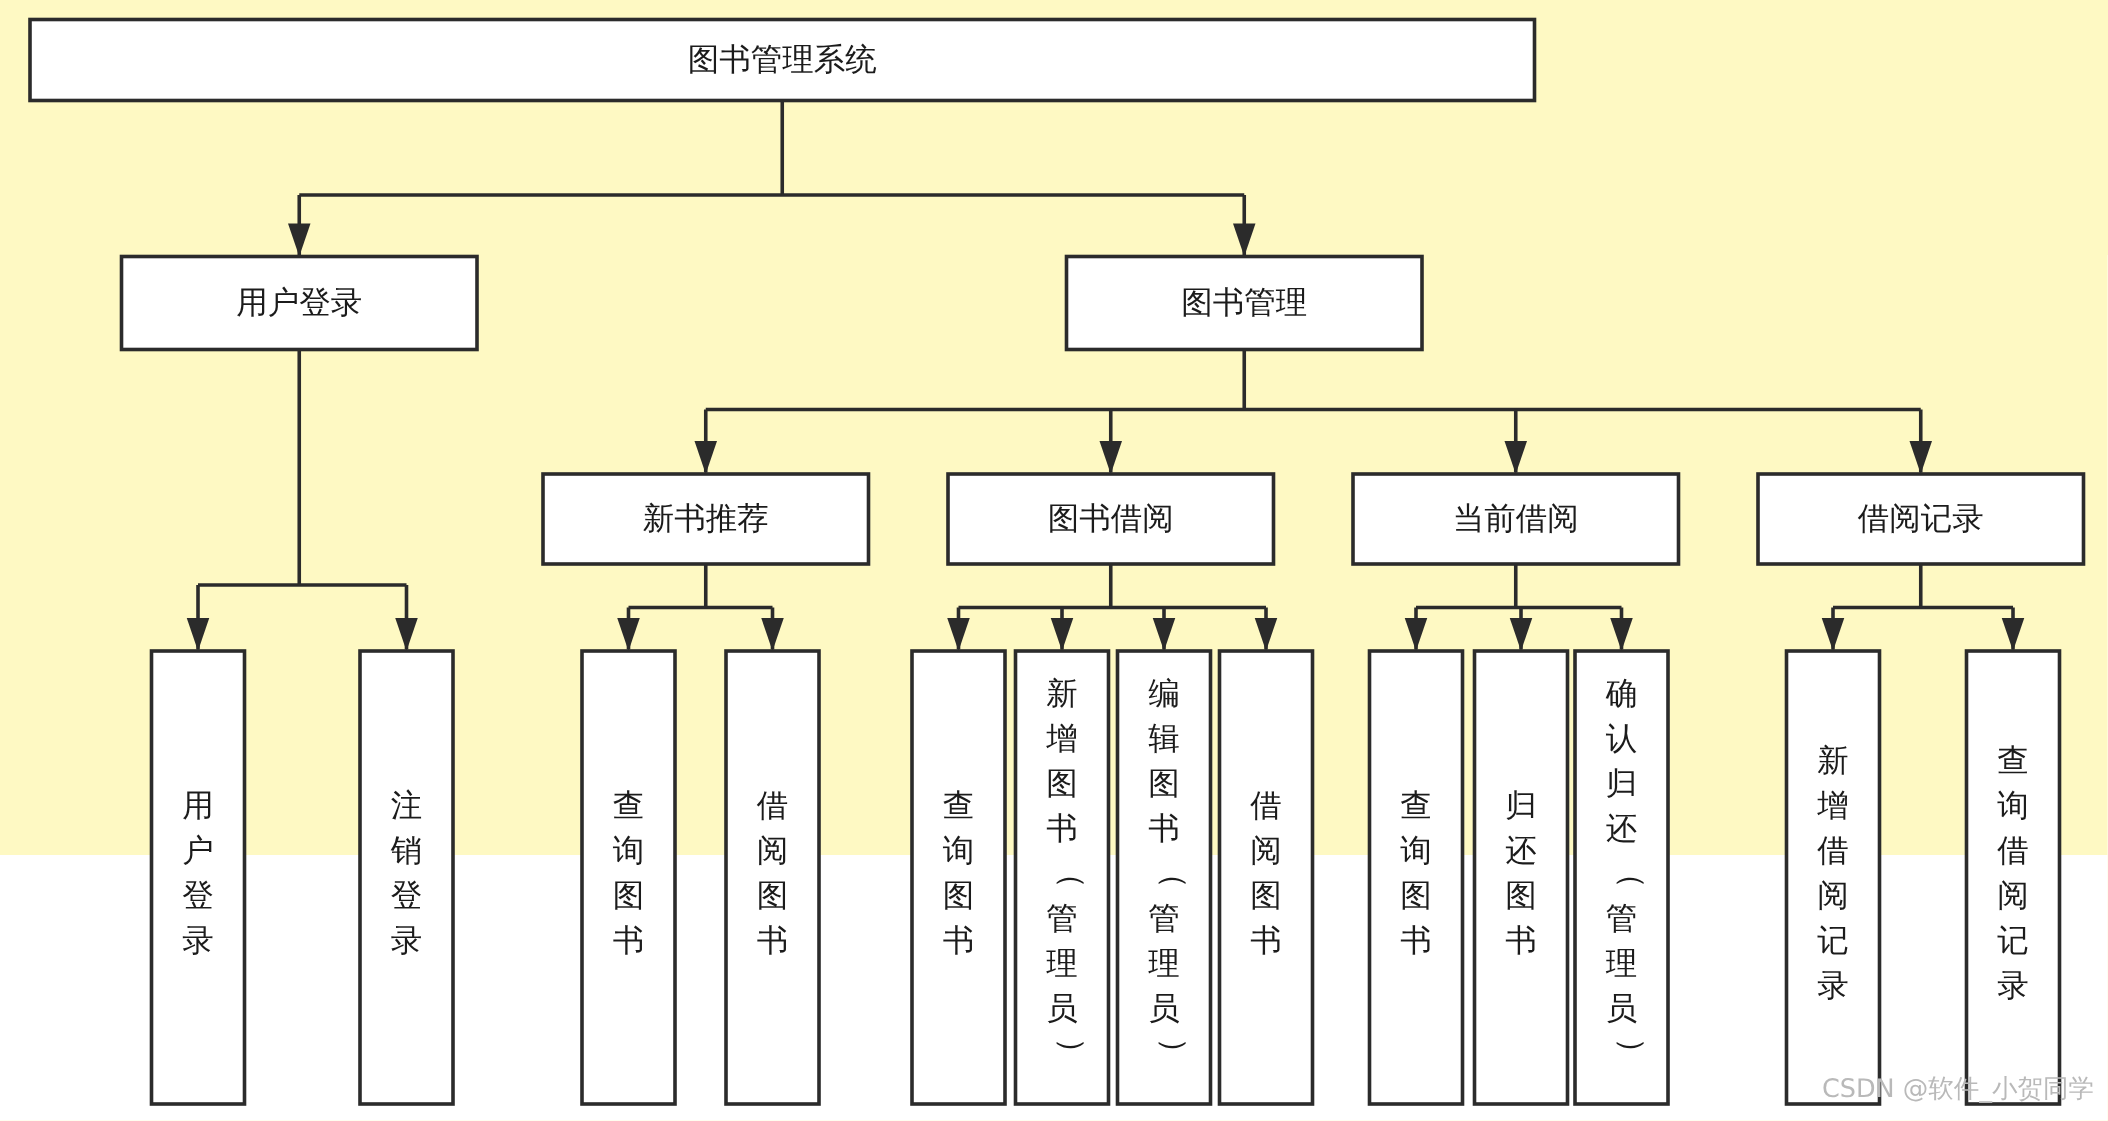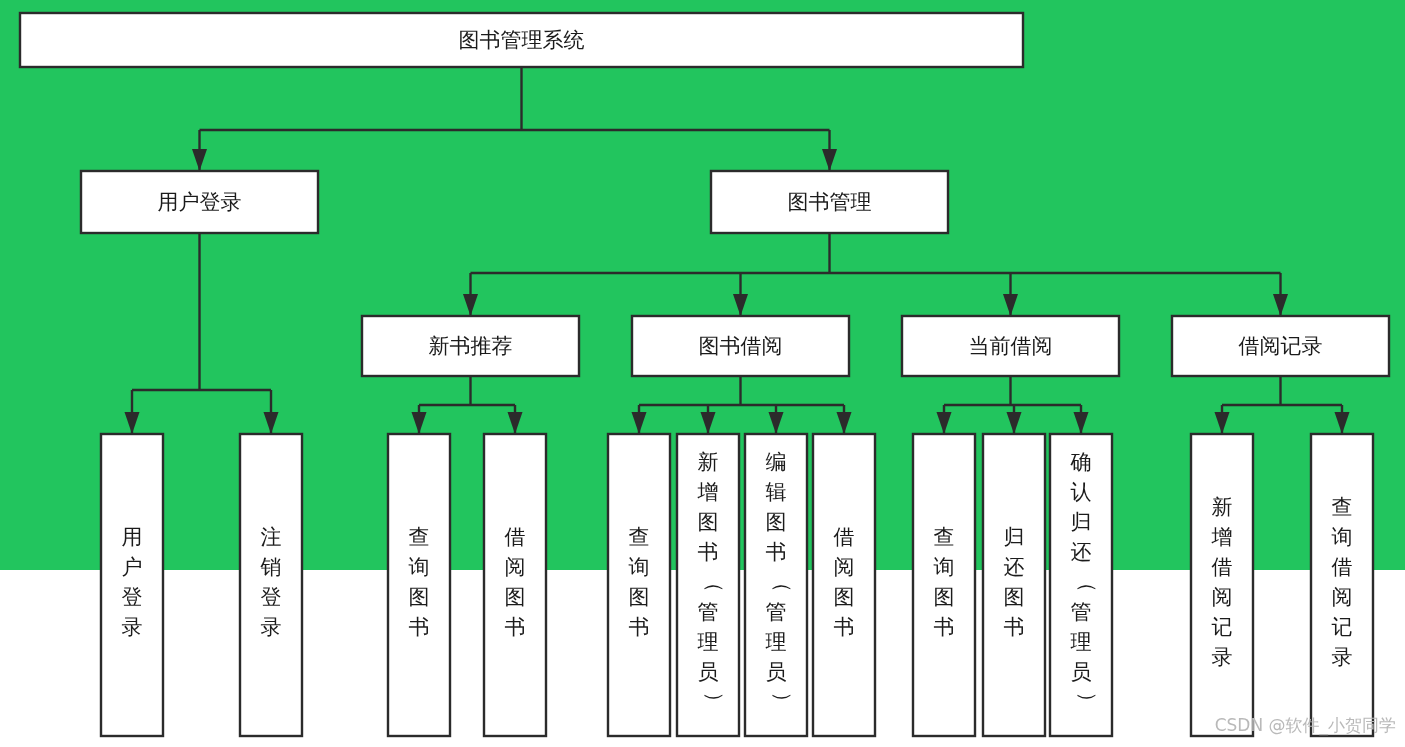--- a/index.html
+++ b/index.html
@@ -12,21 +12,21 @@
     width: 1405px;
     height: 747px;
     font-family: "DejaVu Sans", "Liberation Sans", sans-serif;
     overflow: hidden;
     position: relative;
   }
   #diagram-root {
     position: relative;
     width: 1405px;
     height: 570px;
-    background: #22c55e;
+    background: #fef9c3;
   }
   svg#diagram-svg {
     position: absolute;
     left: 0;
     top: 0;
     width: 1405px;
     height: 747px;
     display: block;
   }
   .node-box {

